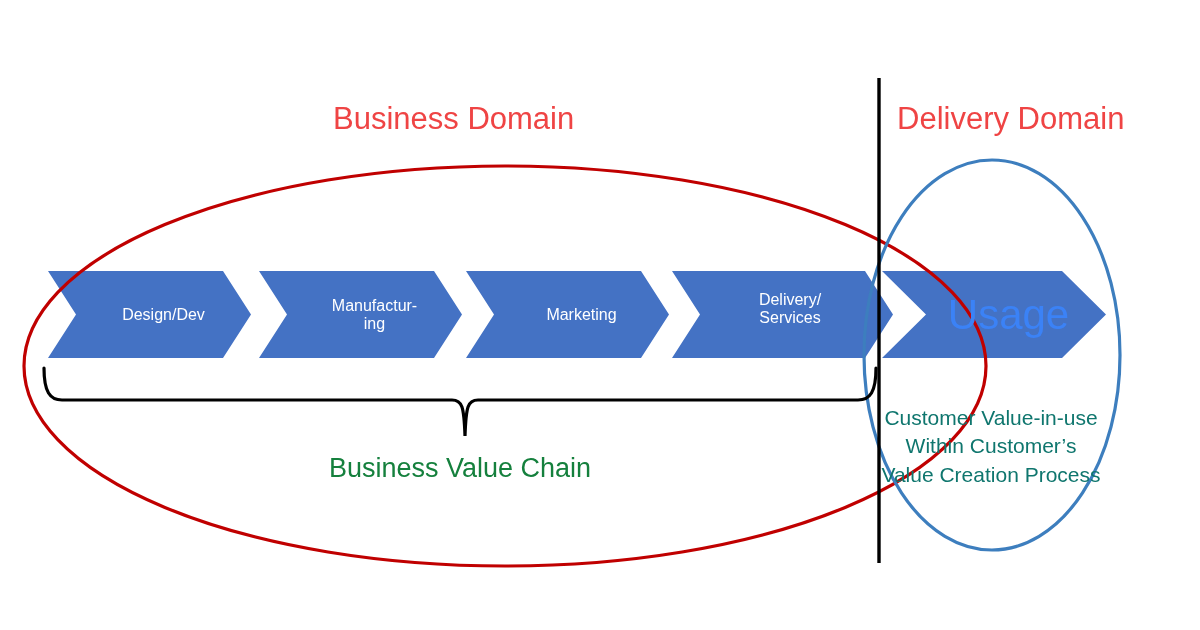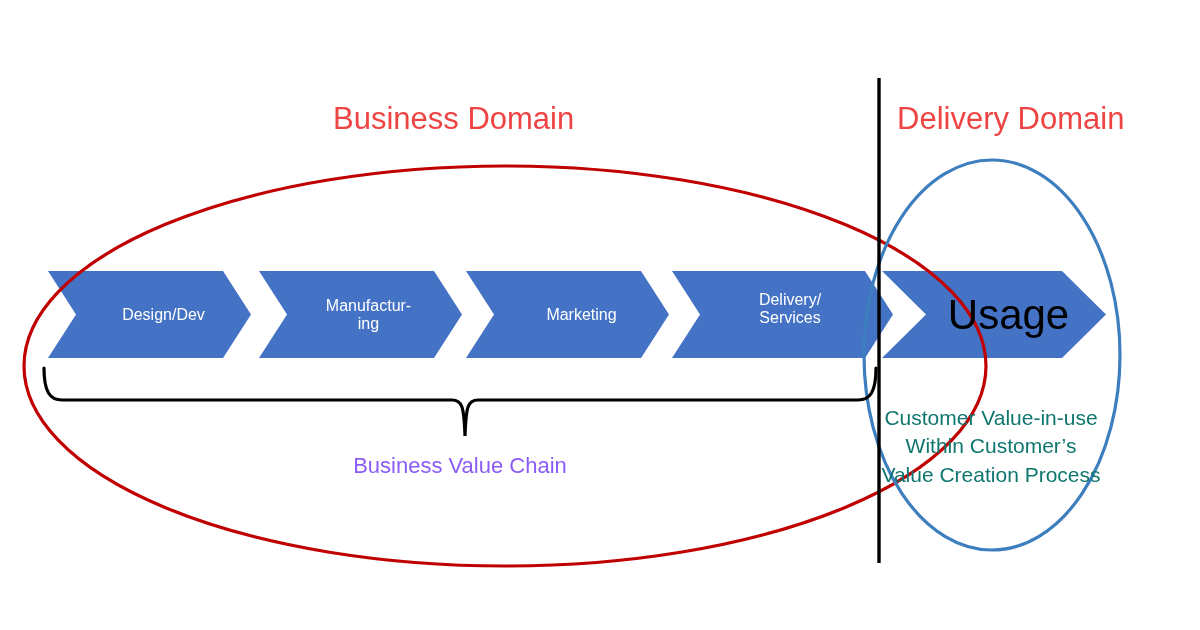--- a/index.html
+++ b/index.html
@@ -43,34 +43,34 @@
     position: absolute;
     color: #ffffff;
     font-size: 16px;
     line-height: 1.12;
     text-align: center;
     white-space: pre-line;
     pointer-events: none;
   }
   #usage-label {
     position: absolute;
-    color: #000000;
+    color: #3b82f6;
     font-size: 42px;
     line-height: 1;
     text-align: center;
     white-space: nowrap;
   }
   #value-chain-label {
     position: absolute;
     left: 0;
     top: 455px;
     width: 920px;
     text-align: center;
-    font-size: 22px;
-    color: #8b5cf6;
+    font-size: 27px;
+    color: #15803d;
     line-height: 1;
   }
   #customer-note {
     position: absolute;
     left: 860px;
     top: 404px;
     width: 262px;
     text-align: center;
     font-size: 21px;
     color: #0f766e;
@@ -113,21 +113,21 @@
          C 870,400 876,392 876,368"></path>
 
   </svg>
 
   <div class="domain-label" id="business-domain-label">Business Domain</div>
 
   <div class="domain-label" id="customer-domain-label">Delivery Domain</div>
 
   <div class="chevron-label" style="left:76px; top:271px; width:175px; height:87px; display:flex; align-items:center; justify-content:center;">Design/Dev</div>
 
-  <div class="chevron-label" style="left:281px; top:271px; width:175px; height:87px; display:flex; align-items:center; justify-content:center;">Manufactur-
+  <div class="chevron-label" style="left:287px; top:271px; width:175px; height:87px; display:flex; align-items:center; justify-content:center;">Manufactur-
 ing</div>
 
   <div class="chevron-label" style="left:494px; top:271px; width:175px; height:87px; display:flex; align-items:center; justify-content:center;">Marketing</div>
 
   <div class="chevron-label" style="left:700px; top:265px; width:180px; height:87px; display:flex; align-items:center; justify-content:center;">Delivery/
 Services</div>
 
   <div id="usage-label" style="left:926px; top:271px; width:165px; height:87px; display:flex; align-items:center; justify-content:center;">Usage</div>
 
   <div id="value-chain-label">Business Value Chain</div>

